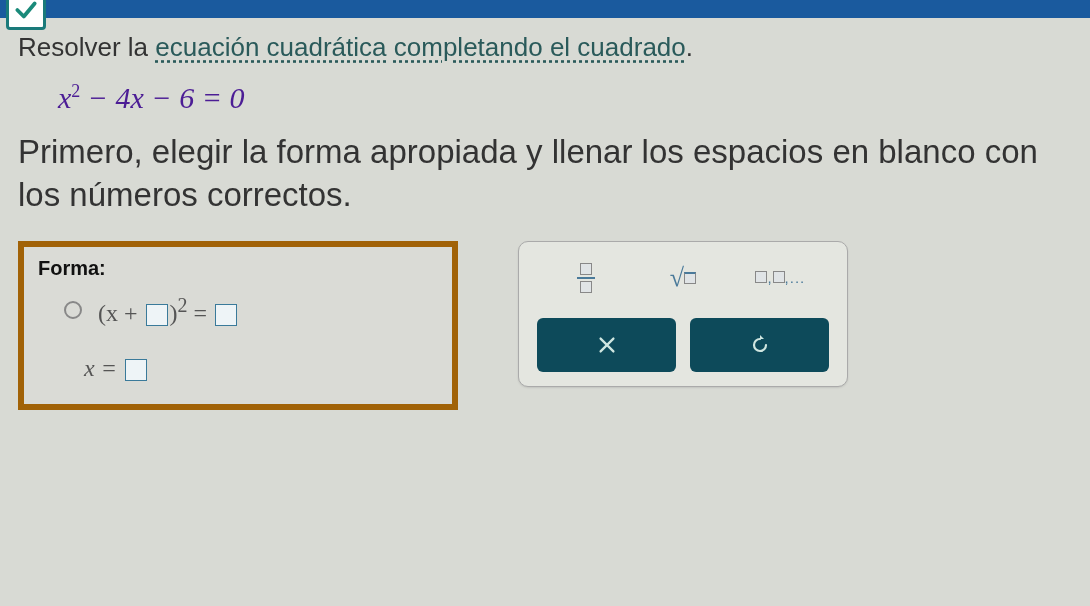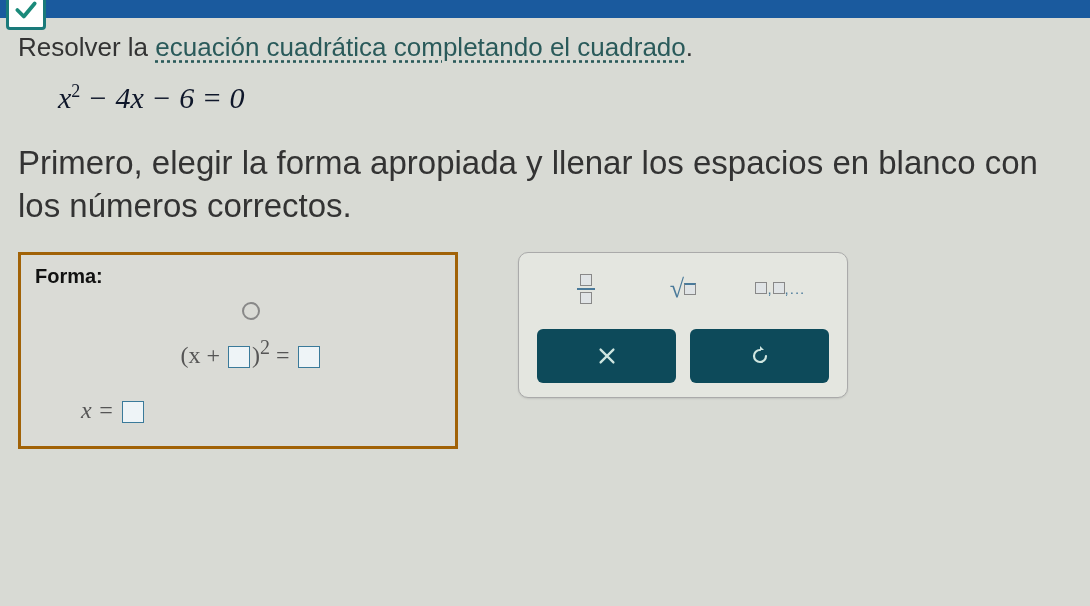--- a/index.html
+++ b/index.html
@@ -41,55 +41,54 @@
   }
   .prompt-line .linked {
     text-decoration: underline dotted;
     text-underline-offset: 4px;
     color: #2a5a5a;
   }
   .equation {
     font-family: 'Times New Roman', serif;
     font-size: 30px;
     font-style: italic;
-    margin: 14px 0 27px 40px;
-    color: #0f172a;
+    margin: 14px 0 16px 40px;
+    color: #4c1d95;
   }
   .equation sup { font-size: 18px; vertical-align: super; font-style: normal; }
   .instructions {
     font-size: 33px;
     color: #333;
     line-height: 1.3;
     margin-bottom: 24px;
   }
   .work-row {
     display: flex;
     gap: 60px;
     align-items: flex-start;
   }
   .form-box {
-    border: 3px solid #a16207;
+    border: 6px solid #a16207;
     width: 440px;
     background: rgba(255,255,255,0.05);
   }
   .form-header {
     padding: 10px 14px 6px 14px;
     font-weight: bold;
     font-size: 20px;
     color: #111;
   }
   .option-row {
     display: flex;
     align-items: center;
     gap: 16px;
     padding: 8px 14px 14px 40px;
     font-family: 'Times New Roman', serif;
     font-size: 24px;
     color: #555;
-    flex-direction: column;
   }
   .radio {
     width: 18px; height: 18px;
     border: 2px solid #888;
     border-radius: 50%;
     flex-shrink: 0;
   }
   .blank {
     display: inline-block;
     width: 22px;

